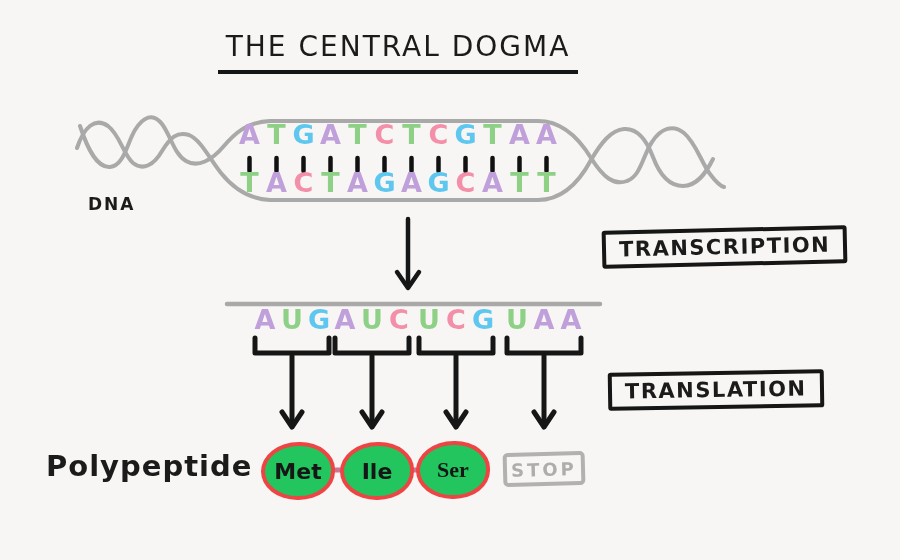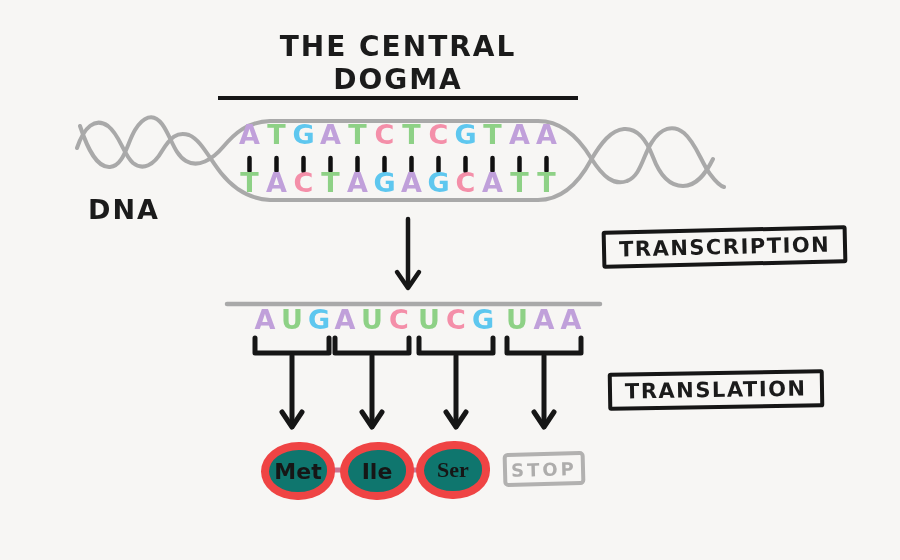--- a/index.html
+++ b/index.html
@@ -5,26 +5,26 @@
   html,body { margin:0; padding:0; }
   .stage {
     position:relative; width:900px; height:560px;
     background:#f7f6f4; overflow:hidden;
     font-family:"DejaVu Sans", sans-serif; color:#1b1b1b;
   }
   .abs { position:absolute; }
 
   .title {
     left:218px; top:30px; width:360px; text-align:center;
-    font-size:28px; font-weight:700; letter-spacing:2px;
-    border-bottom:4px solid #161616; 
+    font-size:28px; font-weight:400; letter-spacing:2px;
+    border-bottom:4px solid #161616; padding-bottom:7px;
   }
 
   .side-label { font-weight:700; }
-  .dna-label  { left:88px;  top:194px; font-size:27px; letter-spacing:2px; }
+  .dna-label  { left:88px;  top:194px; font-size:17px; letter-spacing:2px; }
   .mrna-label { left:80px;  top:306px; font-size:25px; letter-spacing:1px; }
   .poly-label { left:46px;  top:449px; font-size:29px; letter-spacing:1px; }
 
   .process-box {
     border:4px solid #161616; border-radius:3px;
     background:#f7f6f4; padding:3px 13px;
     font-size:21px; font-weight:700; letter-spacing:1.5px;
     white-space:nowrap;
   }
   .transcription-box { left:602px; top:228px; transform:rotate(-1.3deg); }
@@ -39,21 +39,21 @@
   .dna-bottom { left:236px; top:166px; }
 
   .codon-group { position:absolute; top:302px; display:flex; }
   .codon-group .base {
     width:27px; text-align:center;
     font-size:27px; line-height:36px; font-weight:700;
   }
 
   .residue {
     position:absolute; width:74px; height:58px;
-    background:#0f766e; border:8px solid #ef4444; border-radius:52% 48% 50% 50%;
+    background:#22c55e; border:4px solid #ef4444; border-radius:52% 48% 50% 50%;
     display:flex; align-items:center; justify-content:center;
     font-size:22px; font-weight:700; color:#161616;
     box-sizing:border-box;
   }
   .stop-box {
     left:503px; top:452px; width:82px; height:34px;
     border:4px solid #b2b1b0; border-radius:5px; box-sizing:border-box;
     display:flex; align-items:center; justify-content:center;
     color:#aeadac; font-size:18px; font-weight:700; letter-spacing:3px;
     transform:rotate(-1.5deg); background:#f7f6f4;
@@ -118,20 +118,21 @@
       </g>
     <g id="peptide-links" stroke="#ce7390" stroke-width="5" stroke-linecap="round">
         <line x1="328" y1="470" x2="347" y2="470"></line>
         <line x1="407" y1="470" x2="423" y2="470"></line>
       </g>
   </svg>
 
   <div class="abs title">THE CENTRAL DOGMA</div>
 
   <div class="abs side-label dna-label">DNA</div>
+  <div class="abs side-label poly-label">Polypeptide</div>
 
   <div class="abs process-box transcription-box">TRANSCRIPTION</div>
   <div class="abs process-box translation-box">TRANSLATION</div>
 
   <div id="dna-top" class="abs seq-row dna-top">
       <span class="base" style="color: rgb(192, 160, 218);">A</span>
       <span class="base" style="color: rgb(142, 209, 134);">T</span>
       <span class="base" style="color: rgb(94, 199, 239);">G</span>
       <span class="base" style="color: rgb(192, 160, 218);">A</span>
       <span class="base" style="color: rgb(142, 209, 134);">T</span>

